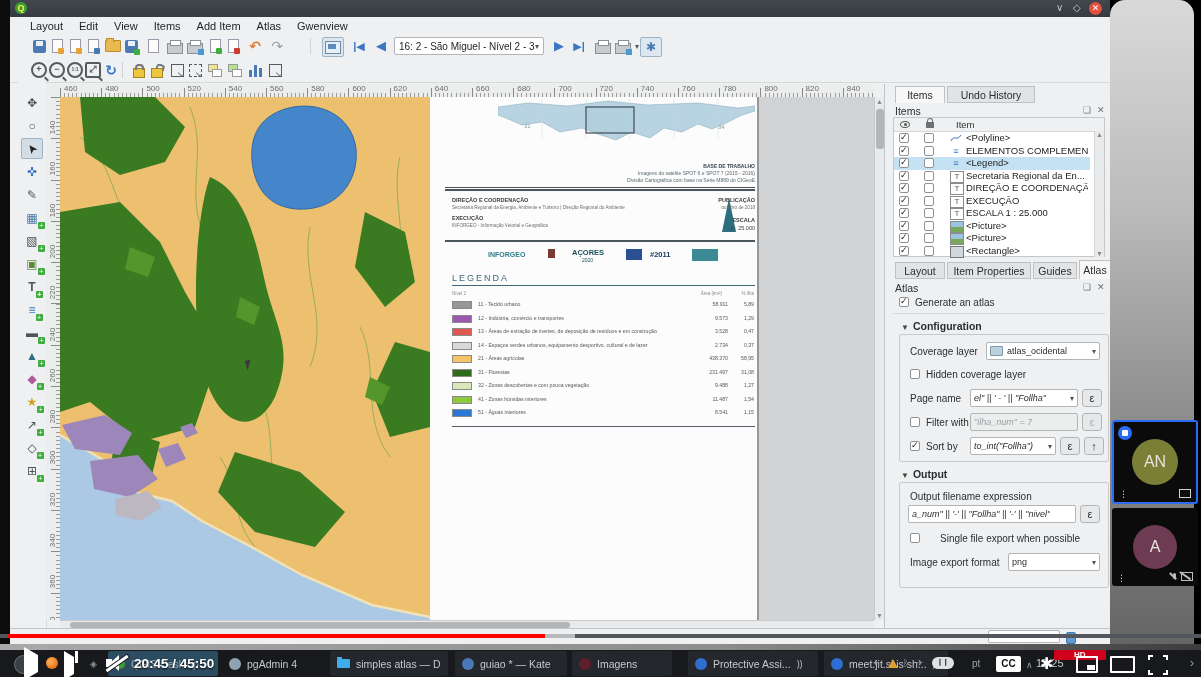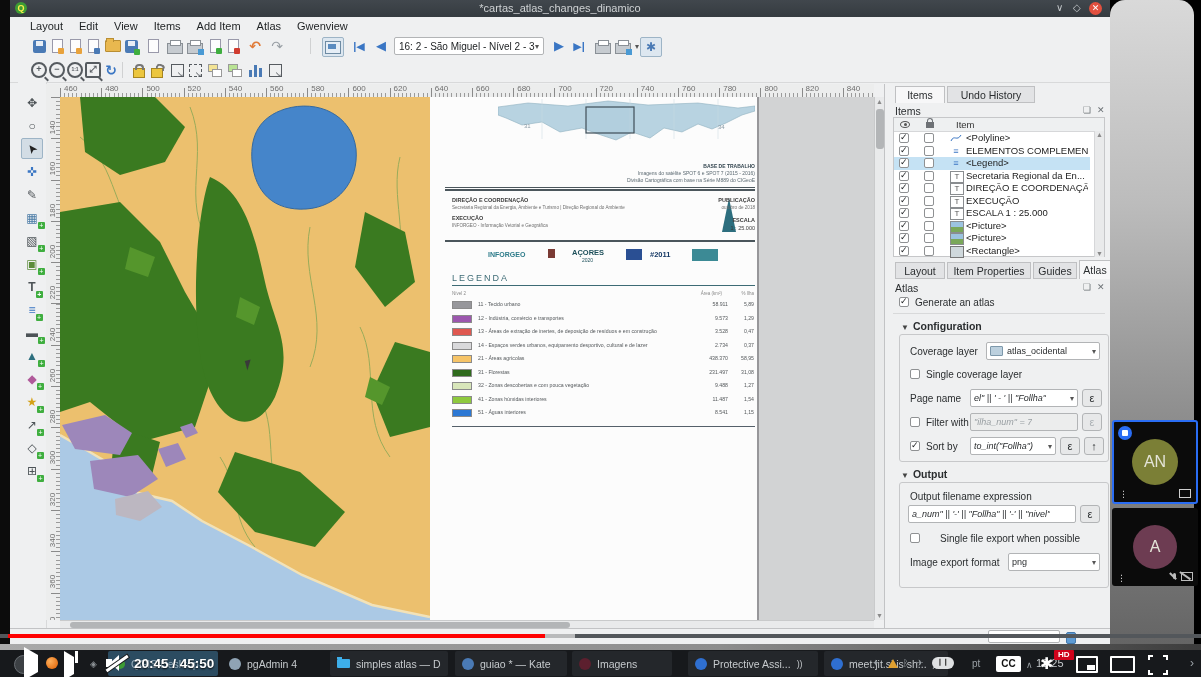--- a/index.html
+++ b/index.html
@@ -160,21 +160,21 @@
   .spkr{color:#bfc3c6;font-size:9px;}
   .pctl{position:absolute;color:#fff;text-align:right;}
   .playtri{width:0;height:0;border-left:14px solid #fff;border-top:8px solid transparent;border-bottom:8px solid transparent;}
   .nextic{position:relative;width:0;height:0;border-left:10px solid #fff;border-top:6px solid transparent;border-bottom:6px solid transparent;}
   .nextic::after{content:"";position:absolute;left:1px;top:-6px;width:2.5px;height:12px;background:#fff;}
   .muteic{position:relative;width:22px;height:16px;}
   .muteic::before{content:"";position:absolute;left:0;top:4px;width:6px;height:8px;background:#fff;}
   .muteic i{position:absolute;left:4px;top:0;width:0;height:0;border-right:9px solid #fff;border-top:8px solid transparent;border-bottom:8px solid transparent;}
   .muteic::after{content:"";position:absolute;left:-2px;top:7px;width:26px;height:2.5px;background:#fff;transform:rotate(-35deg);box-shadow:0 0 0 1px #17191c;}
   .ccbtn{position:absolute;width:25px;height:16px;background:#fff;border-radius:2px;color:#111;font-size:10px;font-weight:bold;text-align:center;line-height:16px;}
-  .hdbadge{position:absolute;background:#d0021b;color:#fff;font-size:8px;font-weight:bold;padding:0 4px;border-radius:1px;line-height:10px;}
+  .hdbadge{position:absolute;background:#d0021b;color:#fff;font-size:8px;font-weight:bold;padding:0 20px;border-radius:1px;line-height:10px;}
   .mini{position:absolute;width:18px;height:13px;border:2px solid #fff;border-radius:1px;}
   .mini::after{content:"";position:absolute;right:1px;bottom:1px;width:8px;height:5px;background:#fff;}
   .theater{position:absolute;width:21px;height:13px;border:2px solid #fff;border-radius:1px;}
   .fullsc{position:absolute;width:16px;height:16px;border:2px solid #fff;}
   .fullsc::before{content:"";position:absolute;left:3px;top:-3px;width:10px;height:22px;background:#17191c;}
   .fullsc::after{content:"";position:absolute;left:-3px;top:3px;width:22px;height:10px;background:#17191c;}
   .trayic{position:absolute;top:8px;font-size:9px;color:#9aa0a5;}
   .warntri{width:0;height:0;border-left:5px solid transparent;border-right:5px solid transparent;border-bottom:9px solid #e0a030;}
   .volpill{position:absolute;width:22px;height:12px;background:#dfe1e3;border-radius:6px;}
   .volpill::after{content:"❙❙";position:absolute;left:5px;top:1px;font-size:7px;color:#333;}
@@ -183,21 +183,20 @@
 </head>
 <body>
 
 <div id="screen">
   <div class="abs" id="letterbox"></div>
 
   <div class="abs" id="qgis">
 
     <div class="abs" id="titlebar">
       <span class="applogo">Q</span>
-      <span class="title">*cartas_atlas_changes_dinamico</span>
       <span class="winbtn" style="left:1046px">∨</span>
       <span class="winbtn" style="left:1063px">◇</span>
       <span class="winclose" style="left:1079px">✕</span>
     </div>
 
     <div class="abs" id="menubar">
       <span>Layout</span>
       <span>Edit</span>
       <span>View</span>
       <span>Items</span>
@@ -677,21 +676,21 @@
 
       <div class="secthdr" style="left:16px;top:236px"><span class="tri">▼</span><span>Configuration</span></div>
       <div class="grpframe" style="left:14px;top:250px;width:208px;height:126px">
         <span class="flabel" style="left:10px;top:11px">Coverage layer</span>
         <div class="field" style="left:86px;top:7px;width:114px">
           <span class="layeric"></span>
           <span>atlas_ocidental</span>
           <span style="margin-left:auto;font-size:8px;color:#555">▾</span>
         </div>
         <span class="cb" style="left:10px;top:34px"></span>
-        <span class="flabel" style="left:26px;top:34px">Single coverage layer</span>
+        <span class="flabel" style="left:26px;top:34px">Hidden coverage layer</span>
         <span class="flabel" style="left:10px;top:58px">Page name</span>
         <div class="field" style="left:70px;top:54px;width:108px">
           <span class="fielditalic">el" || ' - ' || "Follha"</span>
           <span style="margin-left:auto;font-size:8px;color:#555">▾</span>
         </div>
         <span class="ebtn" style="left:182px;top:54px">ε</span>
         <span class="cb" style="left:10px;top:82px"></span>
         <span class="flabel" style="left:26px;top:82px">Filter with</span>
         <div class="field disabled" style="left:70px;top:78px;width:108px">
           <span class="fielditalic">"ilha_num" = 7</span>

